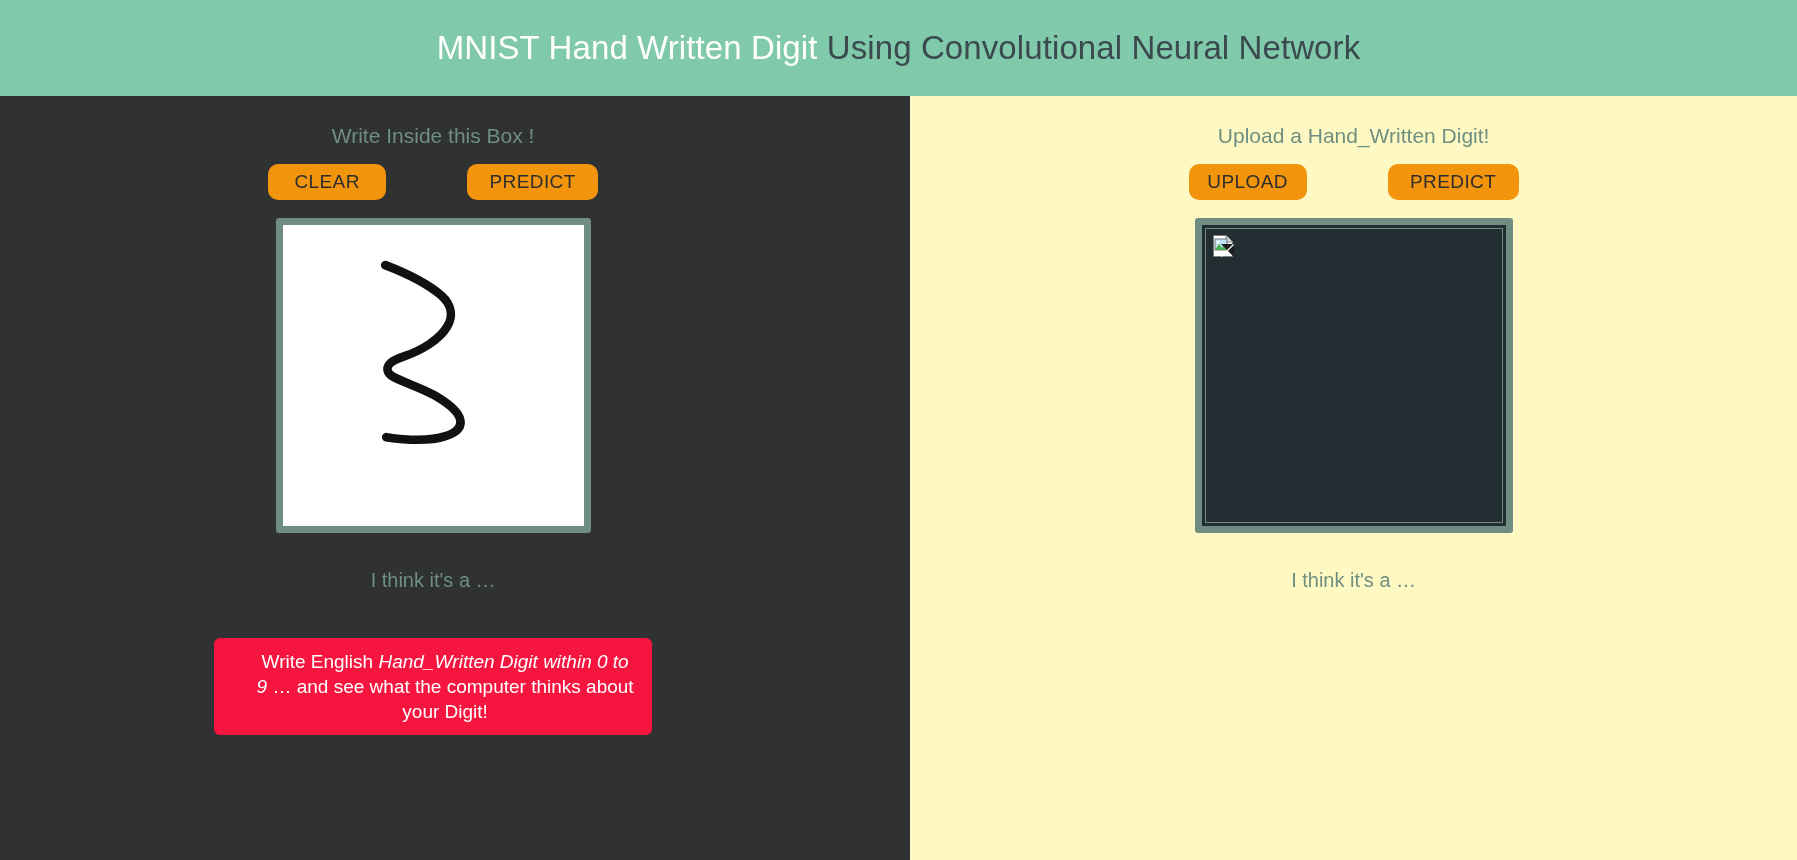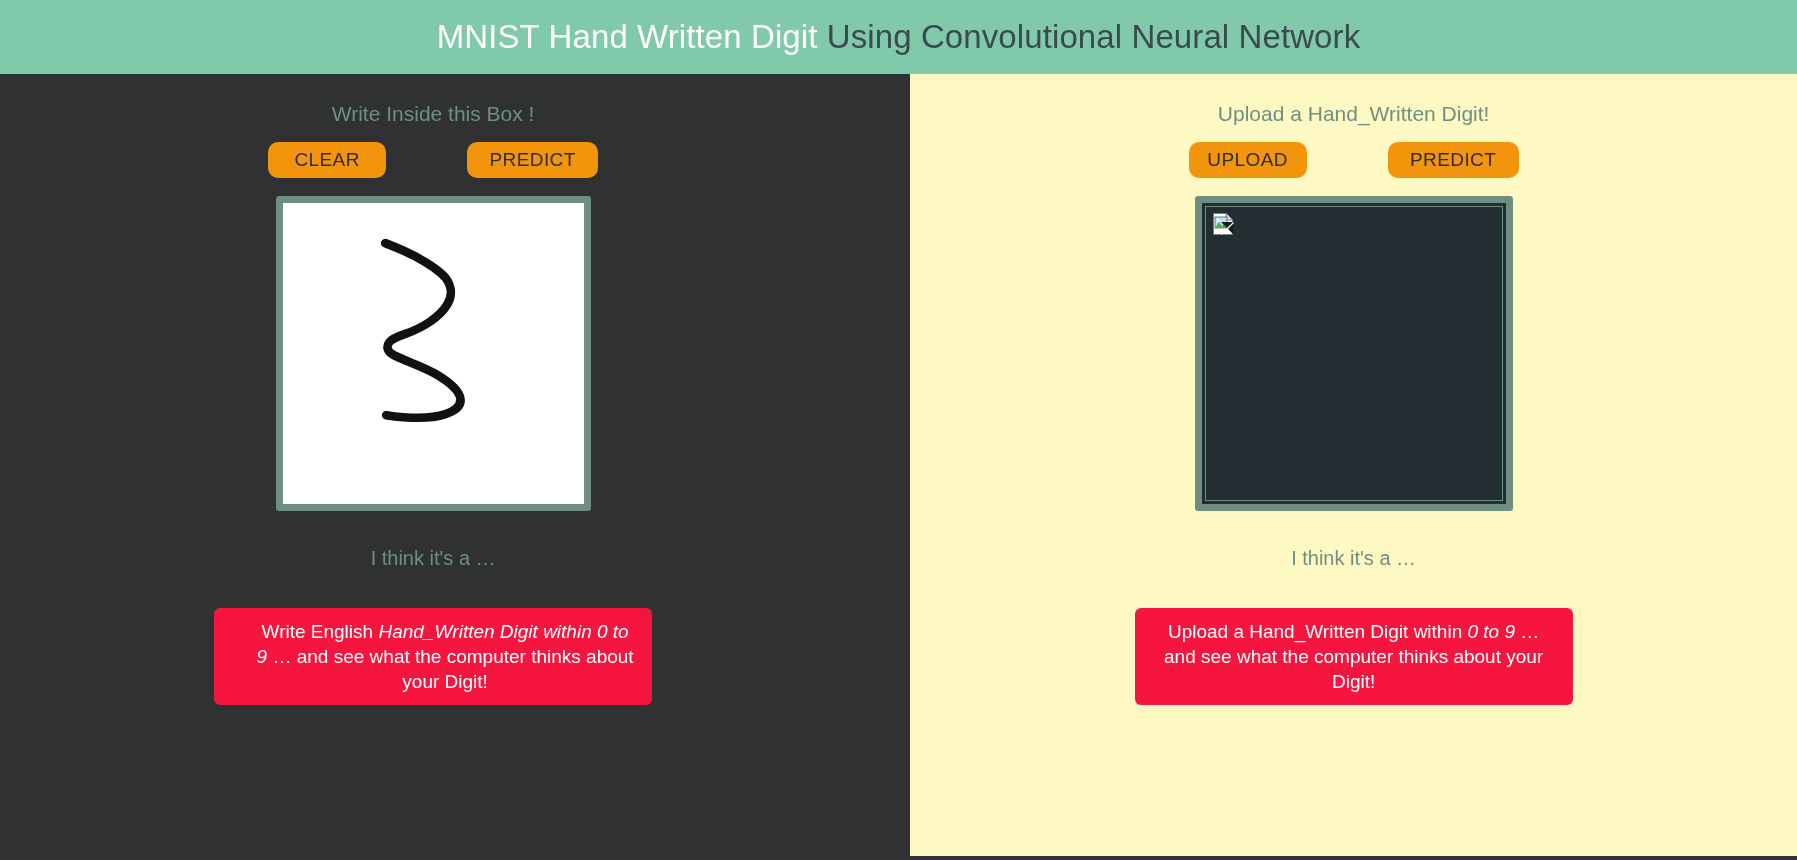--- a/index.html
+++ b/index.html
@@ -10,21 +10,21 @@
     width: 1797px;
     height: 860px;
     overflow: hidden;
     font-family: "Liberation Sans", sans-serif;
     background: #2f3132;
   }
 
   
   .app-header {
     width: 100%;
-    height: 74px;
+    height: 96px;
     background: #80c9aa;
     display: flex;
     align-items: center;
     justify-content: center;
   }
   .app-title {
     font-size: 33px;
     font-weight: 400;
     letter-spacing: 0.1px;
     white-space: nowrap;
@@ -120,21 +120,21 @@
     left: 6px;
     width: 22px;
     height: 22px;
   }
 
   
   .result-line {
     font-size: 20px;
     color: #6f8f81;
     margin-top: 36px;
-    margin-bottom: 8px;
+    margin-bottom: 16px;
     font-weight: 400;
   }
 
   
   .alert-box {
     background: #f5153f;
     color: #ffffff;
     border-radius: 6px;
     text-align: center;
     font-size: 19px;
@@ -202,19 +202,16 @@
           <path d="M3 15 L7 9 L10 13 L12.5 10 L15 15 Z" fill="#4caf50"></path>
           <circle cx="6" cy="7" r="1.4" fill="#ffffff"></circle>
           <path d="M21.5 21.5 L9 9 L21.5 9 Z" fill="#1c1c1c"></path>
           <path d="M9.5 21.5 L21.5 9.5" stroke="#ffffff" stroke-width="1.2" fill="none"></path>
         </svg>
       </div>
     </div>
 
     <p class="result-line">I think it's a …</p>
 
-    <div class="alert-box alert-upload">
-      <span>Upload a Hand_Written Digit within </span><em>0 to 9</em><span> … and see what the computer thinks about your Digit!</span>
-    </div>
 
   </div>
 
 </div>
 
 </body></html>

